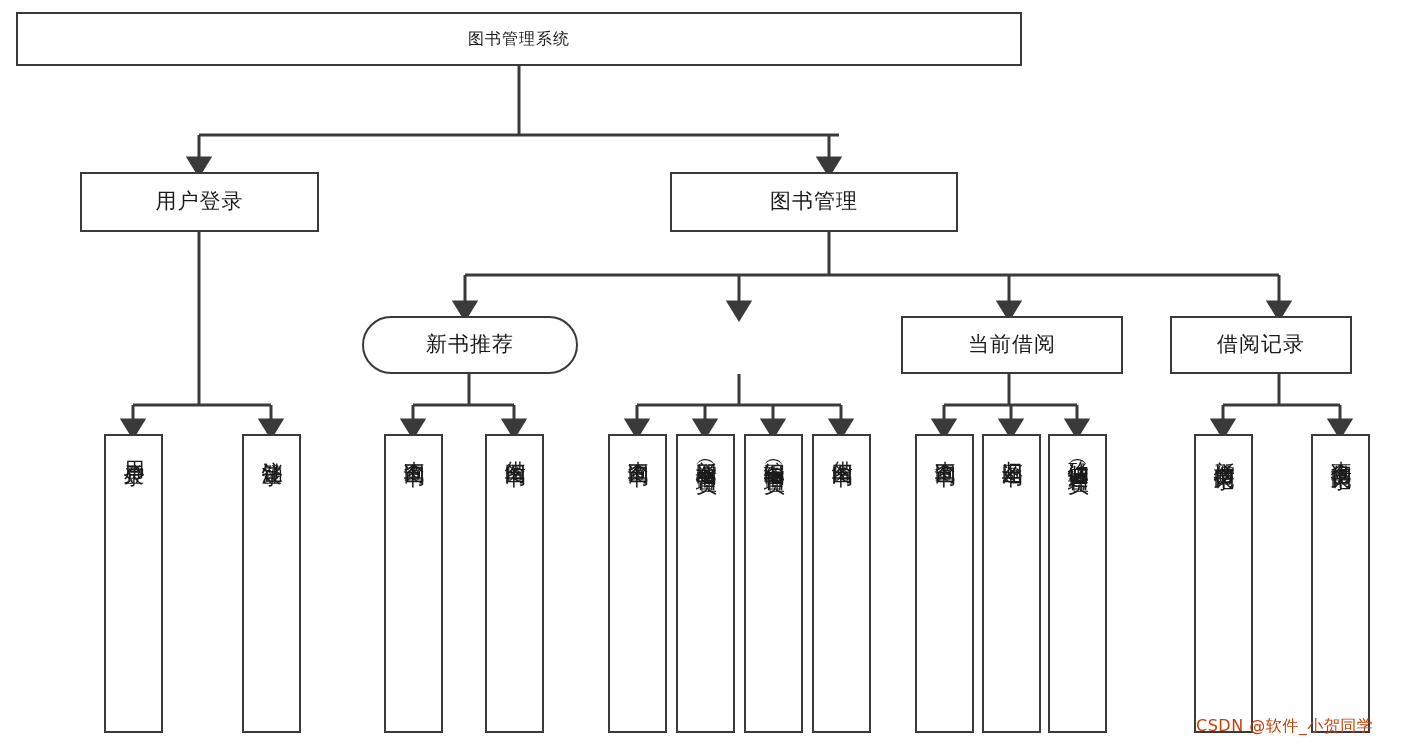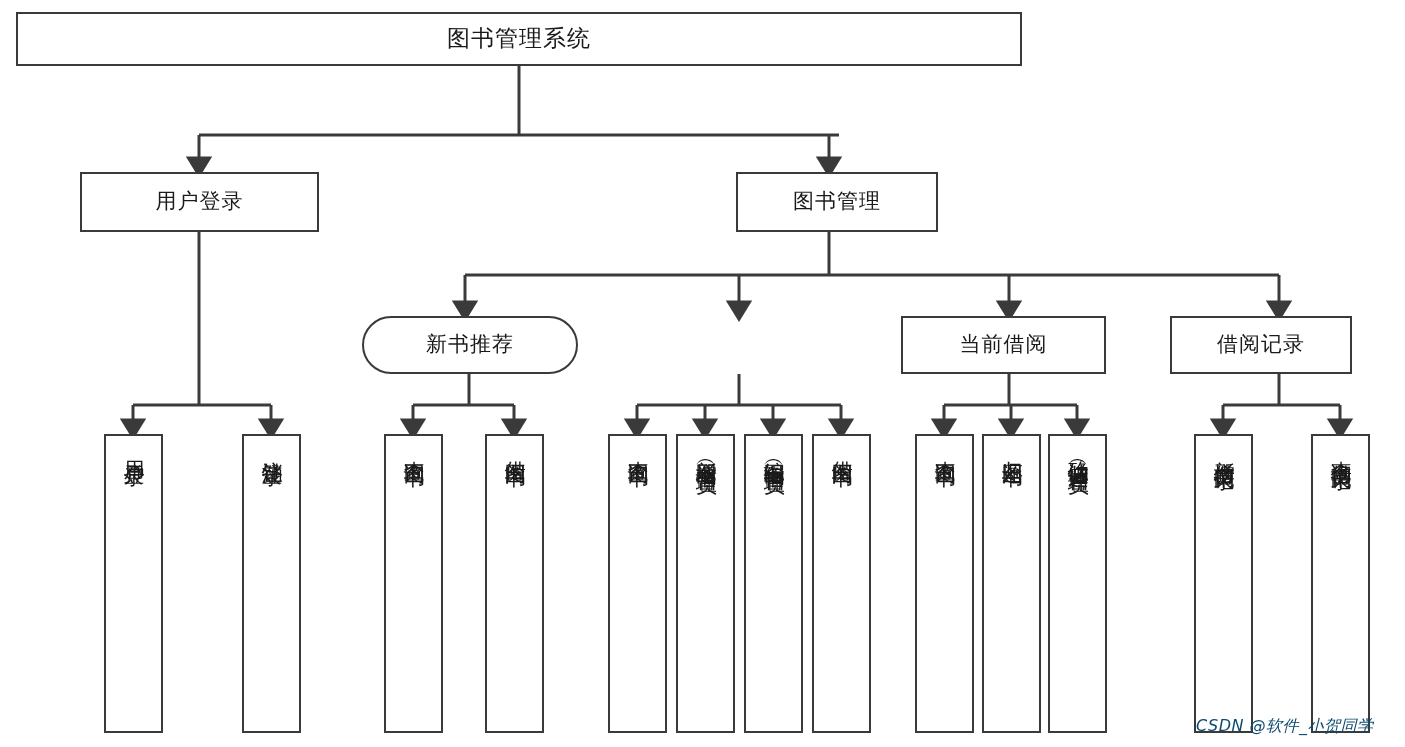--- a/index.html
+++ b/index.html
@@ -36,43 +36,42 @@
     justify-content: center;
     color: #1a1a1a;
     text-align: center;
   }
   .node.horizontal {
     font-size: 21px;
     letter-spacing: 1px;
     line-height: 1.2;
   }
   .node.root {
-    font-size: 23px;
+    font-size: 16px;
   }
   .node.vertical {
     padding: 8px 0 0 0;
     align-items: flex-start;
   }
   .vtext {
     writing-mode: vertical-rl;
     text-orientation: upright;
     font-size: 21px;
     line-height: 1.22;
     letter-spacing: 2px;
     white-space: nowrap;
     display: block;
   }
   .watermark {
     position: absolute;
     font-size: 16px;
-    color: #0c4a6e;
+    color: #c2410c;
     letter-spacing: 0.5px;
     white-space: nowrap;
     user-select: none;
-    font-style: italic;
   }
 </style>
 </head>
 <body>
 
 <div id="diagram-root">
 
   <svg id="edge-layer" viewBox="0 0 1405 747" width="1405" height="747" xmlns="http://www.w3.org/2000/svg">
     <defs>
       <marker id="arrowhead" markerWidth="10" markerHeight="10" refX="3.2" refY="5" orient="auto" markerUnits="strokeWidth">
@@ -123,28 +122,28 @@
     </g>
   </svg>
 
   <div class="node horizontal root" style="left:16px; top:12px; width:1006px; height:54px;">
     <span>图书管理系统</span>
   </div>
 
   <div class="node horizontal" style="left:80px; top:172px; width:239px; height:60px;">
     <span>用户登录</span>
   </div>
-  <div class="node horizontal" style="left:736px; top:172px; width:202px; height:60px;align-items:center;">
+  <div class="node horizontal" style="left:670px; top:172px; width:288px; height:60px;align-items:center;">
     <span>图书管理</span>
   </div>
 
   <div class="node horizontal" style="left:362px; top:316px; width:216px; height:58px;border-radius:29px;">
     <span>新书推荐</span>
   </div>
-  <div class="node horizontal" style="left:901px; top:316px; width:205px; height:58px;">
+  <div class="node horizontal" style="left:901px; top:316px; width:222px; height:58px;">
     <span>当前借阅</span>
   </div>
   <div class="node horizontal" style="left:1170px; top:316px; width:182px; height:58px;">
     <span>借阅记录</span>
   </div>
 
   <div class="node vertical" style="left:104px; top:434px; width:59px; height:299px;">
     <span class="vtext">用户登录</span>
   </div>
   <div class="node vertical" style="left:242px; top:434px; width:59px; height:299px;">

